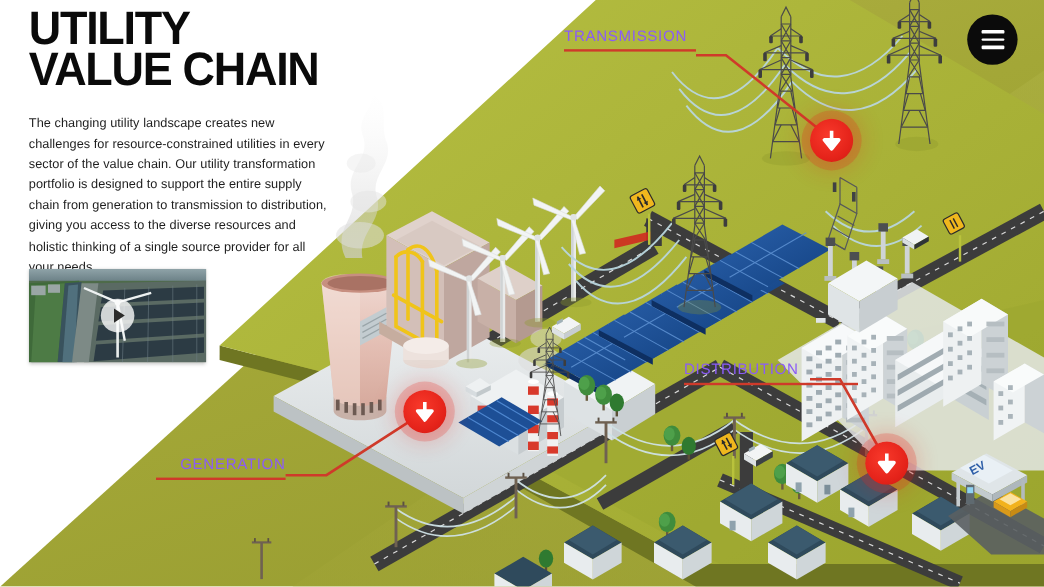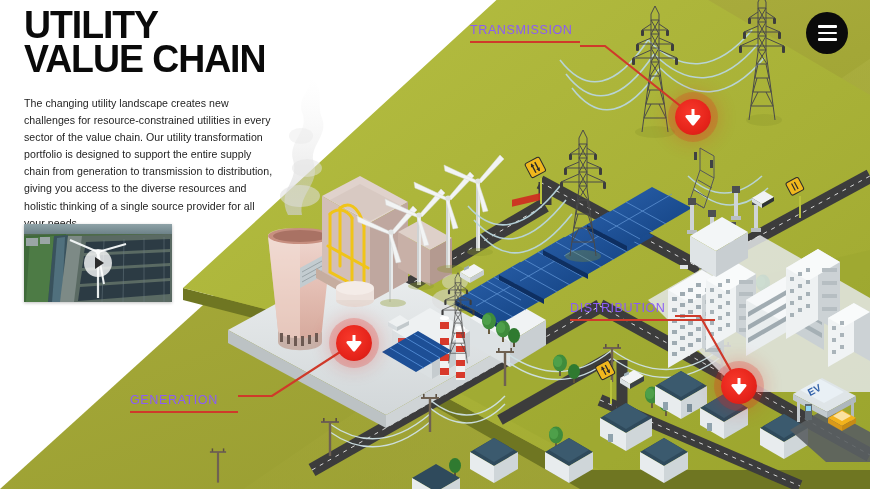--- a/index.html
+++ b/index.html
@@ -69,21 +69,21 @@
   .stage-label .txt{
     font-weight:normal;font-size:12.6px;letter-spacing:.55px;color:#8b5cf6;
     white-space:nowrap;display:block;
   }
   .stage-label .rule{display:block;height:2.4px;background:#cf3a2a;margin-top:4px;}
 
   #lbl-transmission{left:470px;top:23px;}
   #lbl-transmission .rule{width:110px;}
   #lbl-distribution{left:530px;top:301px;margin-left:40px;}
   #lbl-distribution .rule{width:145px;}
-  #lbl-generation{left:130px;top:393px;}
+  #lbl-generation{left:130px;top:380px;text-align:right;}
   #lbl-generation .rule{width:108px;}
 
   
   .marker{
     position:absolute;width:36px;height:36px;border-radius:50%;
     background:radial-gradient(circle at 42% 38%,#f8392b 0%,#e5231a 62%,#cf1a12 100%);
     display:flex;align-items:center;justify-content:center;z-index:50;cursor:pointer;
     box-shadow:0 0 0 7px rgba(232,35,26,.22),0 0 18px 8px rgba(232,35,26,.22);
   }
   .marker svg{display:block;}

